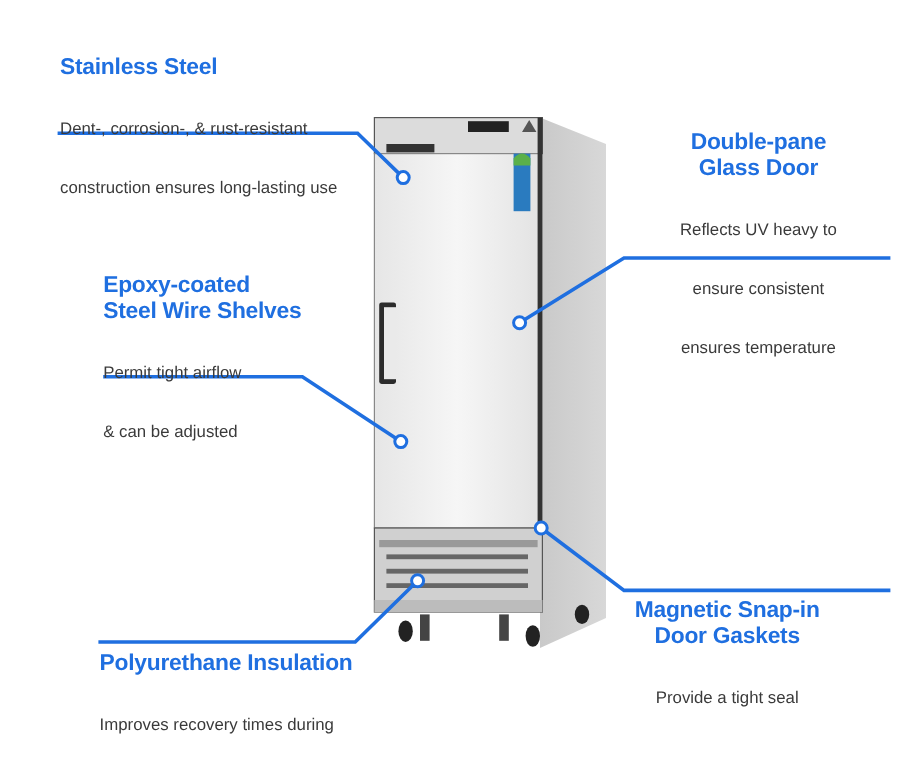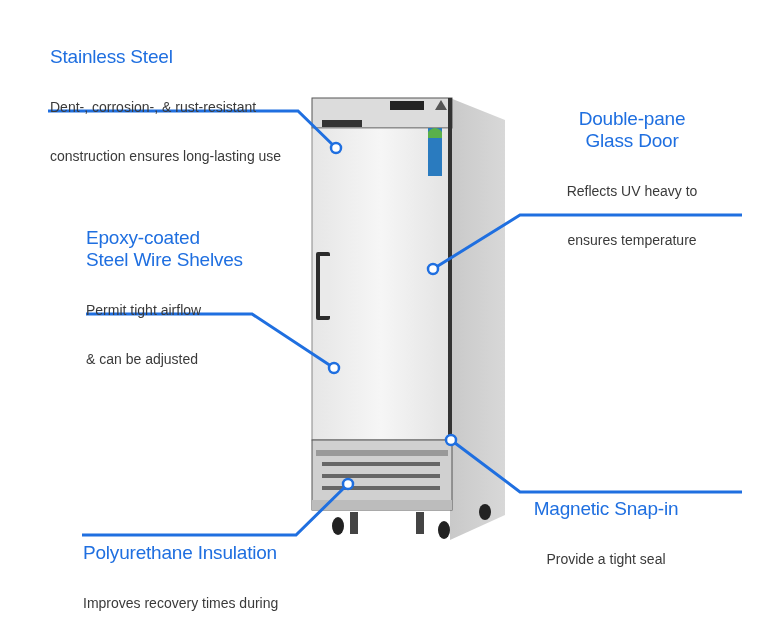--- a/index.html
+++ b/index.html
@@ -1,18 +1,18 @@
 <!DOCTYPE html>
 <html><head>
   <meta charset="utf-8">
   <style>
     html, body { margin: 0; padding: 0; background: #ffffff; }
     body { width: 770px; height: 642px; position: relative; overflow: hidden; font-family: "Liberation Sans", sans-serif; }
     .callout { position: absolute; }
-    .callout .title { color: #1f6fe0; font-weight: normal; font-size: 19px; line-height: 22px; letter-spacing: -0.2px; }
+    .callout .title { color: #1f6fe0; font-weight: bold; font-size: 19px; line-height: 22px; letter-spacing: -0.2px; }
     .callout .desc { color: #3a3a3a; font-size: 14px; line-height: 19px; margin-top: 30px; }
     .right { text-align: center; }
     svg.overlay { position: absolute; left: 0; top: 0; }
   </style>
 </head>
 <body>
 
 <svg class="overlay" width="770" height="642">
   <defs>
     <linearGradient id="door" x1="0" x2="1">
@@ -73,32 +73,34 @@
 <div class="callout" style="left:50px; top:46px;">
   <div class="title">Stainless Steel</div>
   <div class="desc">Dent-, corrosion-, &amp; rust-resistant</div>
   <div class="desc">construction ensures long-lasting use</div>
 </div>
 
 <div class="callout right" style="right:28px; top:108px; width:220px;">
   <div class="title">Double-pane</div>
   <div class="title">Glass Door</div>
   <div class="desc">Reflects UV heavy to</div>
+  <div class="desc">ensure consistent</div>
   <div class="desc">ensures temperature</div>
 </div>
 
 <div class="callout" style="left:86px; top:227px;">
   <div class="title">Epoxy-coated</div>
   <div class="title">Steel Wire Shelves</div>
   <div class="desc">Permit tight airflow</div>
   <div class="desc">&amp; can be adjusted</div>
 </div>
 
 <div class="callout right" style="right:44px; top:498px; width:240px;">
   <div class="title">Magnetic Snap-in</div>
+  <div class="title">Door Gaskets</div>
   <div class="desc">Provide a tight seal</div>
 </div>
 
 <div class="callout" style="left:83px; top:542px;">
   <div class="title">Polyurethane Insulation</div>
   <div class="desc">Improves recovery times during</div>
   <div class="desc">heavy use</div>
 </div>
 
 </body></html>

